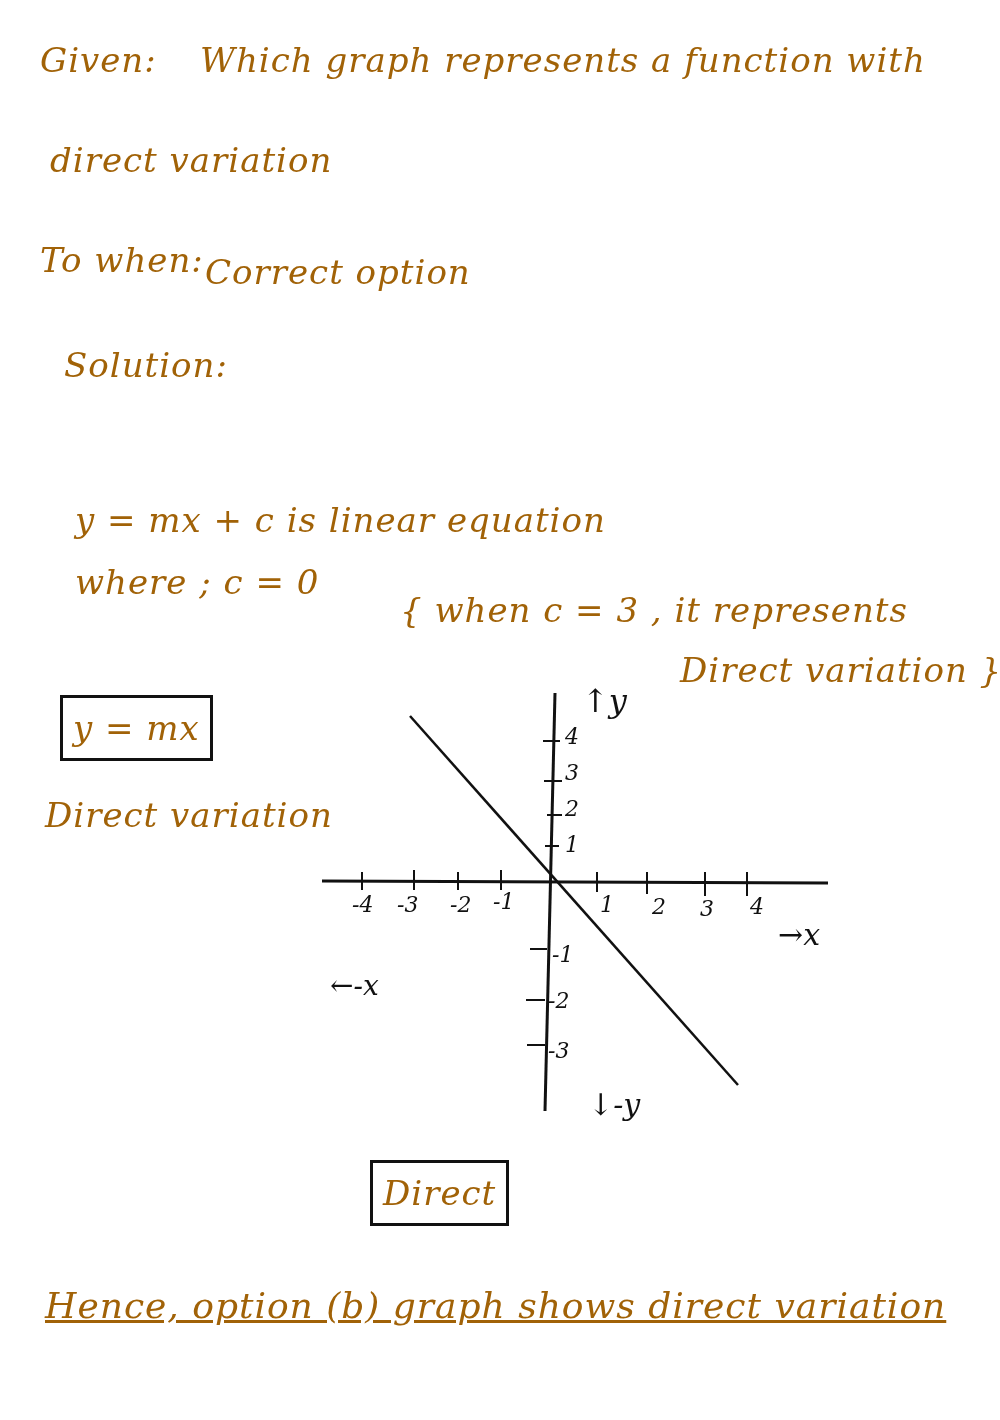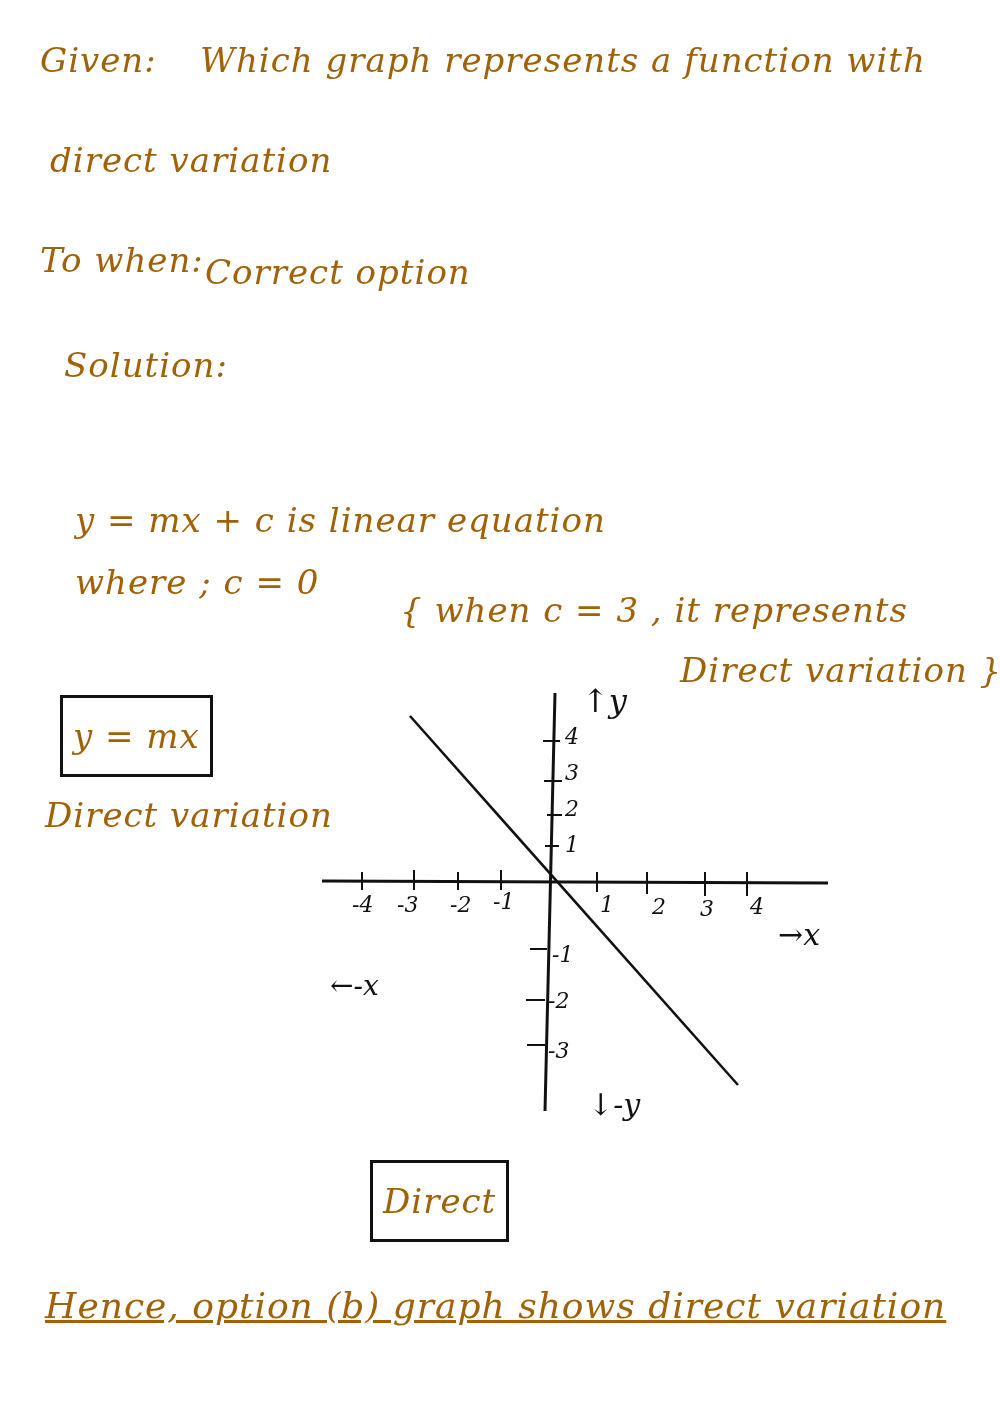--- a/index.html
+++ b/index.html
@@ -1,21 +1,21 @@
 <!DOCTYPE html>
 <html><head>
 <meta charset="utf-8">
 <style>
   html, body { margin: 0; padding: 0; }
   body {
     width: 1000px; height: 1420px; background: #ffffff; position: relative; overflow: hidden;
     font-family: "DejaVu Serif", serif; color: #111;
   }
   .hw { position: absolute; font-size: 34px; font-style: italic; letter-spacing: 1px; white-space: nowrap; color: #a16207; }
-  .box { border: 3px solid #111; padding: 18px 10px; }
+  .box { border: 3px solid #111; padding: 10px 10px; }
   svg text { font-family: "DejaVu Serif", serif; font-style: italic; fill: #111; }
 </style>
 </head>
 <body>
 
 <div>
   <span class="hw" style="left:40px; top:40px;">Given:</span>
   <span class="hw" style="left:200px; top:40px;font-style:italic;">Which graph represents a function with</span>
   <span class="hw" style="left:50px; top:140px;">direct variation</span>
 </div>

